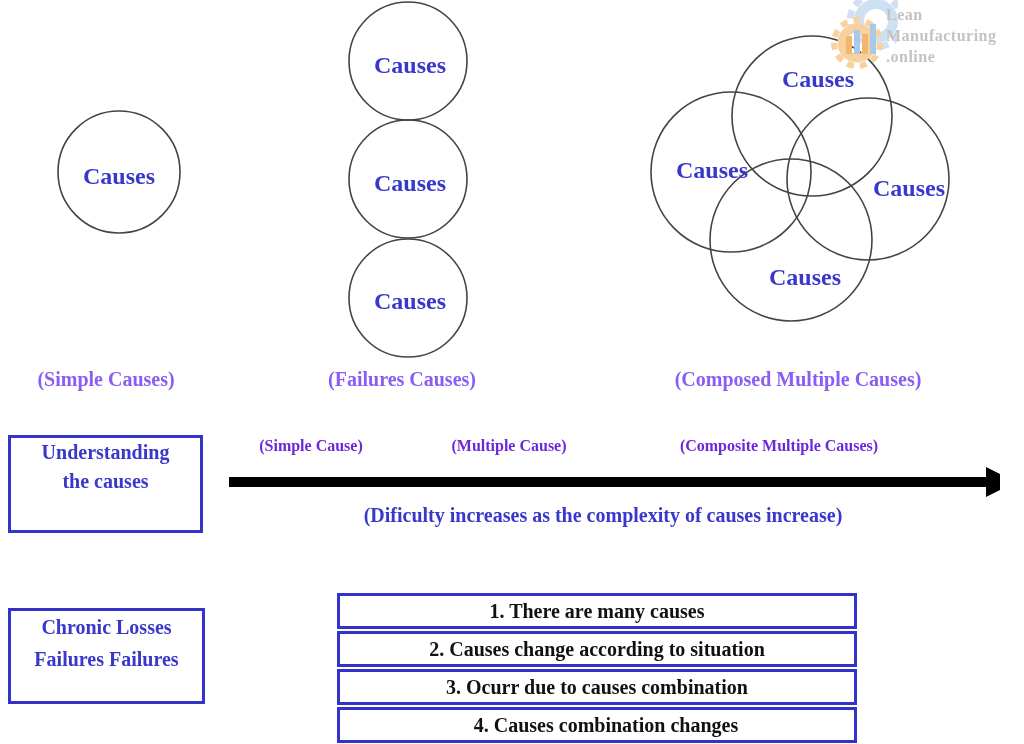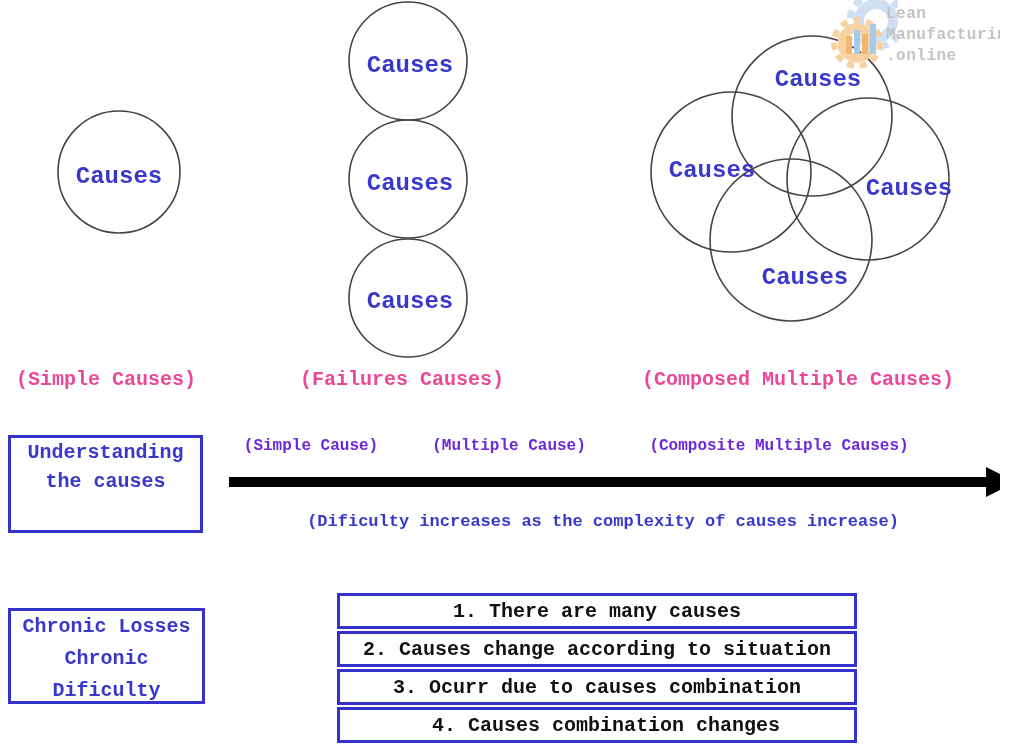--- a/index.html
+++ b/index.html
@@ -1,36 +1,36 @@
 <!DOCTYPE html>
 <html><head>
 <meta charset="utf-8">
 <style>
   html,body{margin:0;padding:0;background:#ffffff;}
   .canvas{
     position:relative;width:1000px;height:744px;background:#ffffff;overflow:hidden;
-    font-family:Liberation Mono, monospace;
+    font-family:Liberation Serif, serif;
     border-radius:29px;
   }
   svg{position:absolute;left:0;top:0;}
   .causes-label{
     position:absolute;transform:translate(-50%,-50%);
     color:#3838cc;font-weight:bold;font-size:24px;white-space:nowrap;
   }
   .caption{
     position:absolute;transform:translateX(-50%);
-    color:#ec4899;font-weight:bold;font-size:20px;white-space:nowrap;
+    color:#8b5cf6;font-weight:bold;font-size:20px;white-space:nowrap;
   }
   .axis-label{
     position:absolute;transform:translateX(-50%);
     color:#6d28d9;font-weight:bold;font-size:16px;white-space:nowrap;top:437px;
   }
   .note{
     position:absolute;transform:translateX(-50%);
-    color:#3838cc;font-weight:bold;font-size:17px;white-space:nowrap;margin-top:8px;
+    color:#3838cc;font-weight:bold;font-size:20px;white-space:nowrap;
   }
   .framed-box{
     position:absolute;box-sizing:border-box;border:3px solid #3333cc;
     display:flex;flex-direction:column;justify-content:flex-start;align-items:center;
     color:#3838cc;font-weight:bold;font-size:20px;line-height:29px;text-align:center;
     background:#ffffff;
   }
   .arrow-shaft{
     position:absolute;left:229px;top:477px;width:760px;height:10px;background:#000000;
   }
@@ -111,21 +111,21 @@
   <div class="axis-label" style="left:509px;">(Multiple Cause)</div>
   <div class="axis-label" style="left:779px;text-align:right;">(Composite Multiple Causes)</div>
 
   <div class="arrow-shaft"></div>
   <div class="arrow-head"></div>
 
   <div class="note" style="left:603px;top:504px;">(Dificulty increases as the complexity of causes increase)</div>
 
   <div class="framed-box" style="left:8px;top:608px;width:197px;height:96px;line-height:32px;">
     <div>Chronic Losses</div>
-    <div>Chronic Dificulty</div>
+    <div>Failures Failures</div>
   </div>
 
   <div class="list-row" style="top:593px;">1. There are many causes</div>
   <div class="list-row" style="top:631px;">2. Causes change according to situation</div>
   <div class="list-row" style="top:669px;">3. Ocurr due to causes combination</div>
   <div class="list-row" style="top:707px;padding-left:18px;">4. Causes combination changes</div>
 
 </div>
 
 </body></html>

